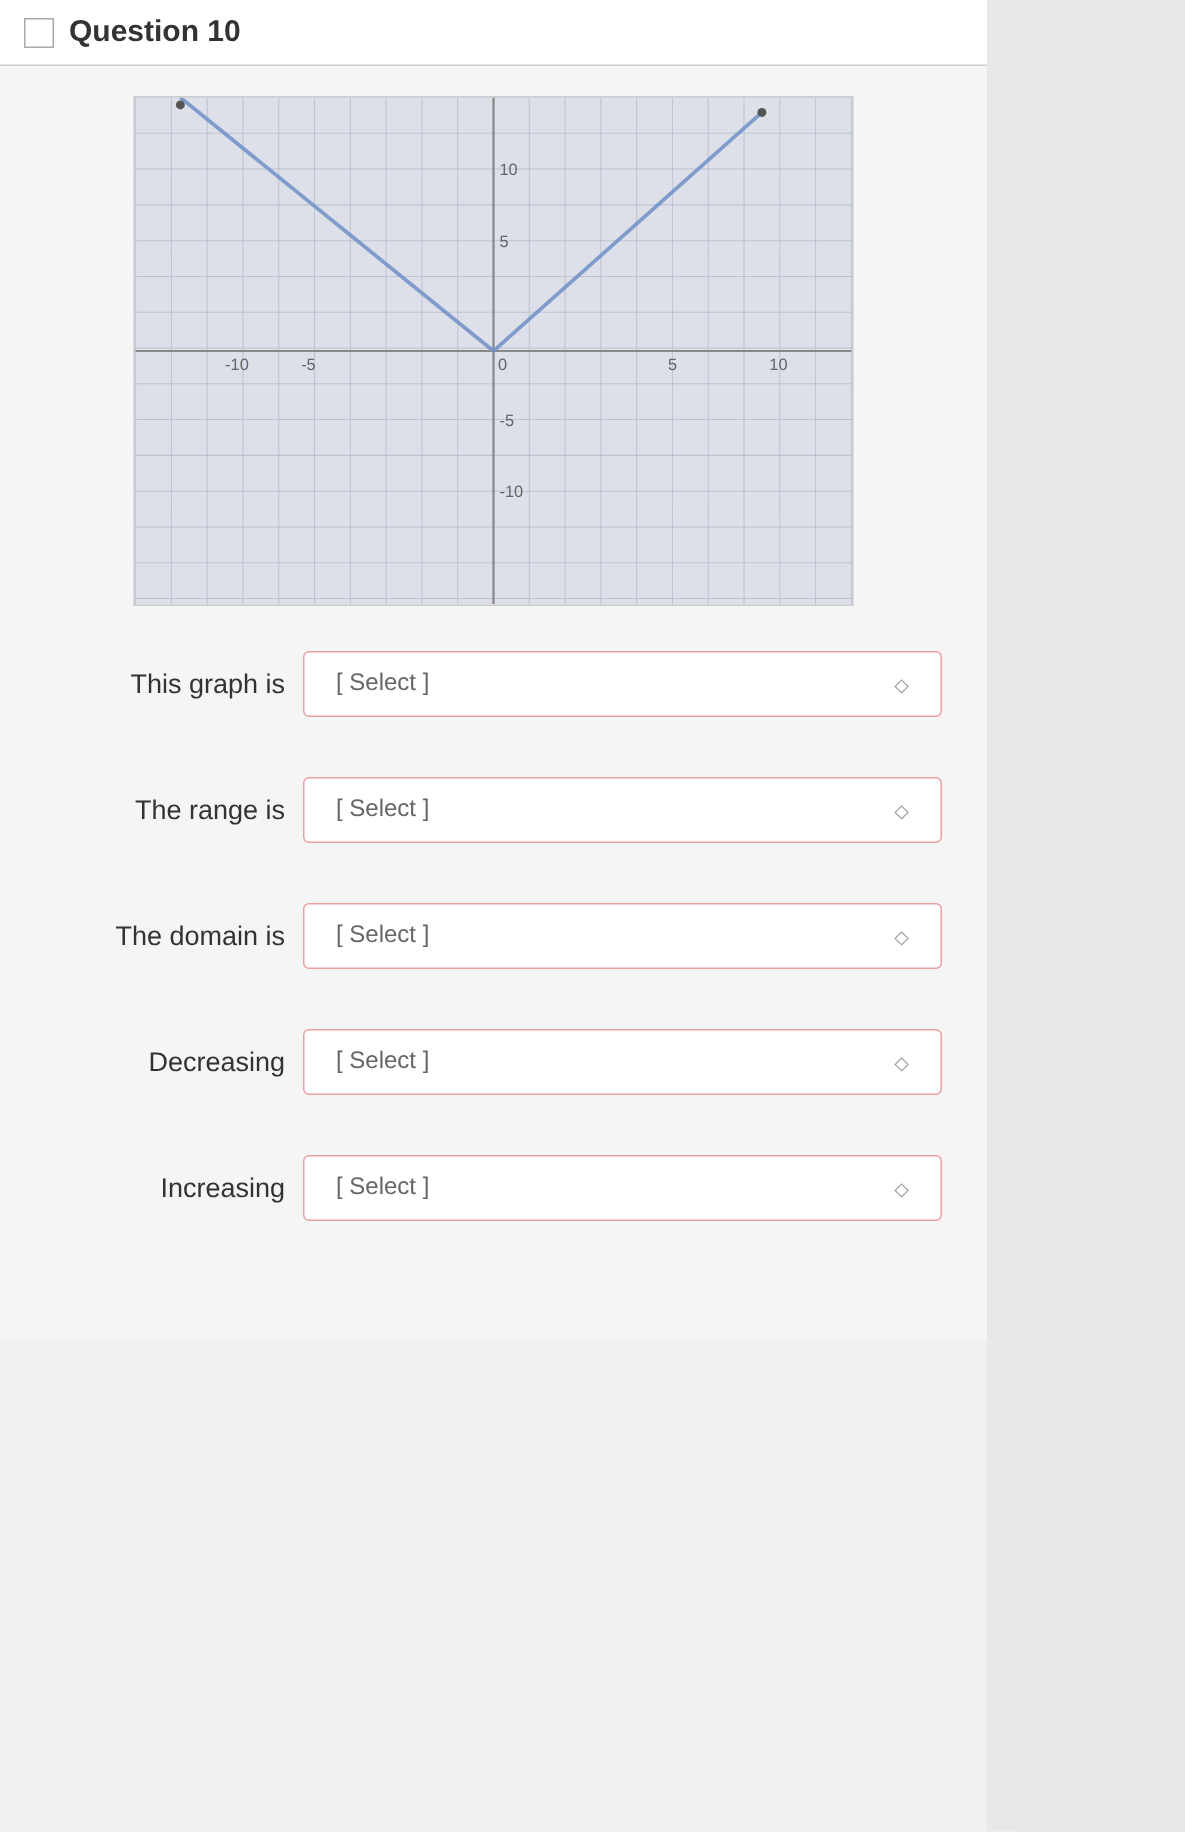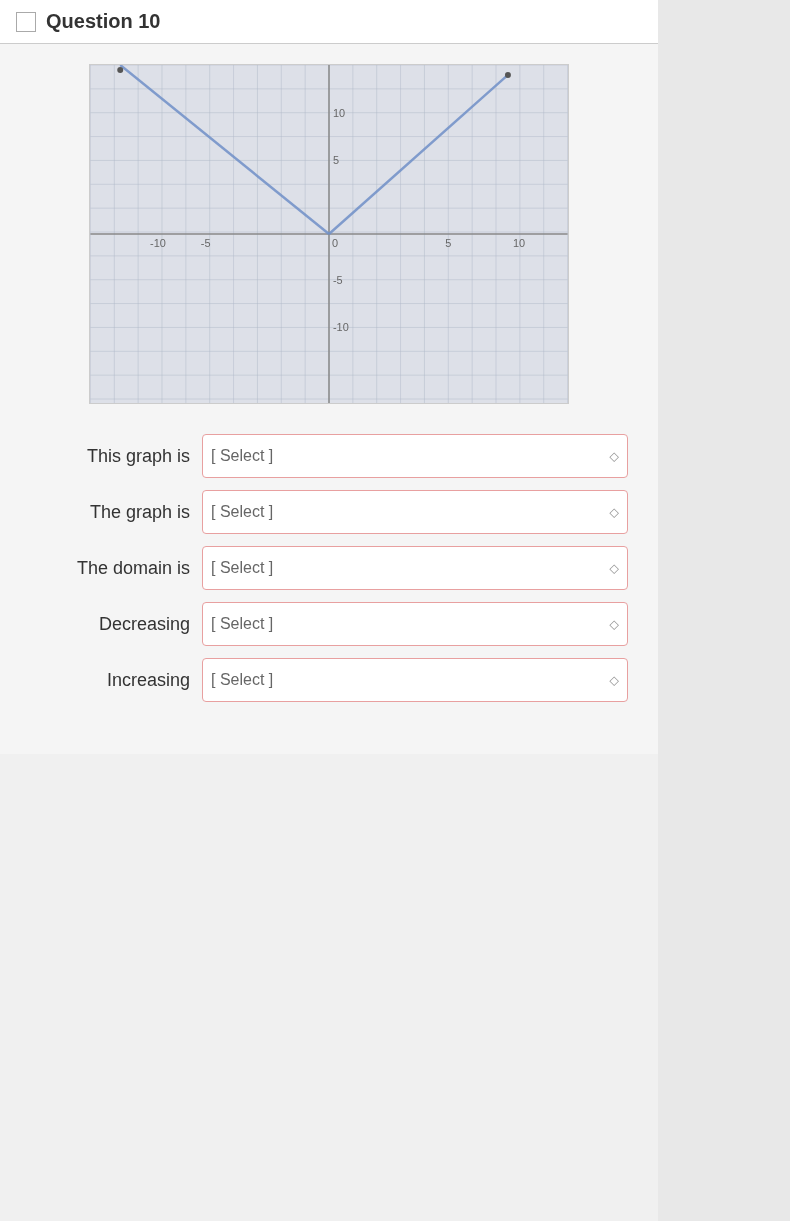--- a/index.html
+++ b/index.html
@@ -62,21 +62,21 @@
 
     .graph-svg {
       width: 100%;
       height: 100%;
     }
 
     
     .question-row {
       display: flex;
       align-items: center;
-      margin-bottom: 12px;
+      margin-bottom: 40px;
       gap: 12px;
     }
 
     .question-label {
       font-size: 18px;
       color: #333;
       font-family: Arial, sans-serif;
       white-space: nowrap;
       min-width: 160px;
       text-align: right;
@@ -84,21 +84,21 @@
 
     .select-dropdown {
       flex: 1;
       height: 44px;
       border: 1.5px solid #e8a0a0;
       border-radius: 4px;
       background: #fff;
       display: flex;
       align-items: center;
       justify-content: space-between;
-      padding: 0 8px;
+      padding: 0 21px;
       cursor: pointer;
       font-size: 16px;
       color: #555;
       font-family: Arial, sans-serif;
     }
 
     .select-dropdown-value {
       color: #666;
     }
 
@@ -192,21 +192,21 @@
 
     <div class="question-row">
       <span class="question-label">This graph is</span>
       <div class="select-dropdown">
         <span class="select-dropdown-value">[ Select ]</span>
         <span class="select-arrow">⬦</span>
       </div>
     </div>
 
     <div class="question-row">
-      <span class="question-label">The graph is</span>
+      <span class="question-label">The range is</span>
       <div class="select-dropdown">
         <span class="select-dropdown-value">[ Select ]</span>
         <span class="select-arrow">⬦</span>
       </div>
     </div>
 
     <div class="question-row">
       <span class="question-label">The domain is</span>
       <div class="select-dropdown">
         <span class="select-dropdown-value">[ Select ]</span>

